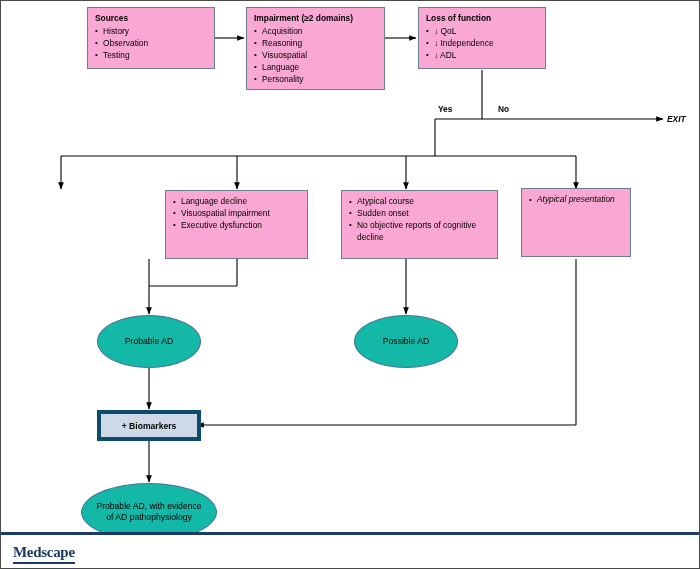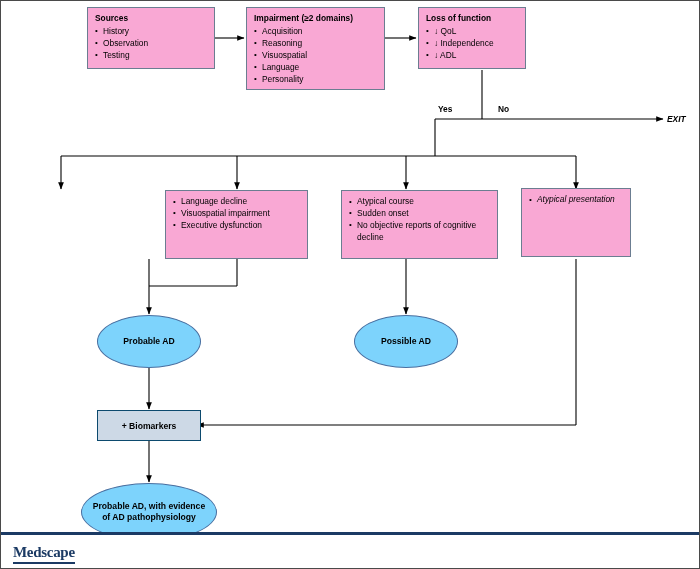--- a/index.html
+++ b/index.html
@@ -46,42 +46,42 @@
   .box ul li:before {
     content: "\2022";
     position: absolute;
     left: 0;
     top: -0.5px;
     font-size: 8px;
   }
   .plainbox {
     position: absolute;
     background: #cdd9e6;
-    border: 1px solid #0c4a6e;
+    border: 4px solid #0c4a6e;
     box-sizing: border-box;
     display: flex;
     align-items: center;
     justify-content: center;
     font-size: 8.6px;
     font-weight: bold;
     color: #000;
     text-align: center;
   }
   .ellipse {
     position: absolute;
-    background: #7dd3fc;
+    background: #14b8a6;
     border: 1px solid #4a6fa0;
     border-radius: 50%;
     box-sizing: border-box;
     display: flex;
     align-items: center;
     justify-content: center;
     text-align: center;
     font-size: 8.6px;
-    font-weight: bold;
+    font-weight: normal;
     line-height: 1.3;
     color: #000;
   }
   .lbl {
     position: absolute;
     font-size: 8.4px;
     font-weight: bold;
     color: #000;
     white-space: nowrap;
   }
@@ -181,21 +181,21 @@
     <span class="title">Impairment (≥2 domains)</span>
     <ul>
       <li>Acquisition</li>
       <li>Reasoning</li>
       <li>Visuospatial</li>
       <li>Language</li>
       <li>Personality</li>
     </ul>
   </div>
 
-  <div class="box" style="left:417px; top:6px; width:108px; height:62px;">
+  <div class="box" style="left:417px; top:6px; width:128px; height:62px;">
     <span class="title">Loss of function</span>
     <ul>
       <li>↓ QoL</li>
       <li>↓ Independence</li>
       <li>↓ ADL</li>
     </ul>
   </div>
 
   <div class="lbl" style="left:437px; top:103px;">Yes</div>
   <div class="lbl" style="left:497px; top:103px;">No</div>

